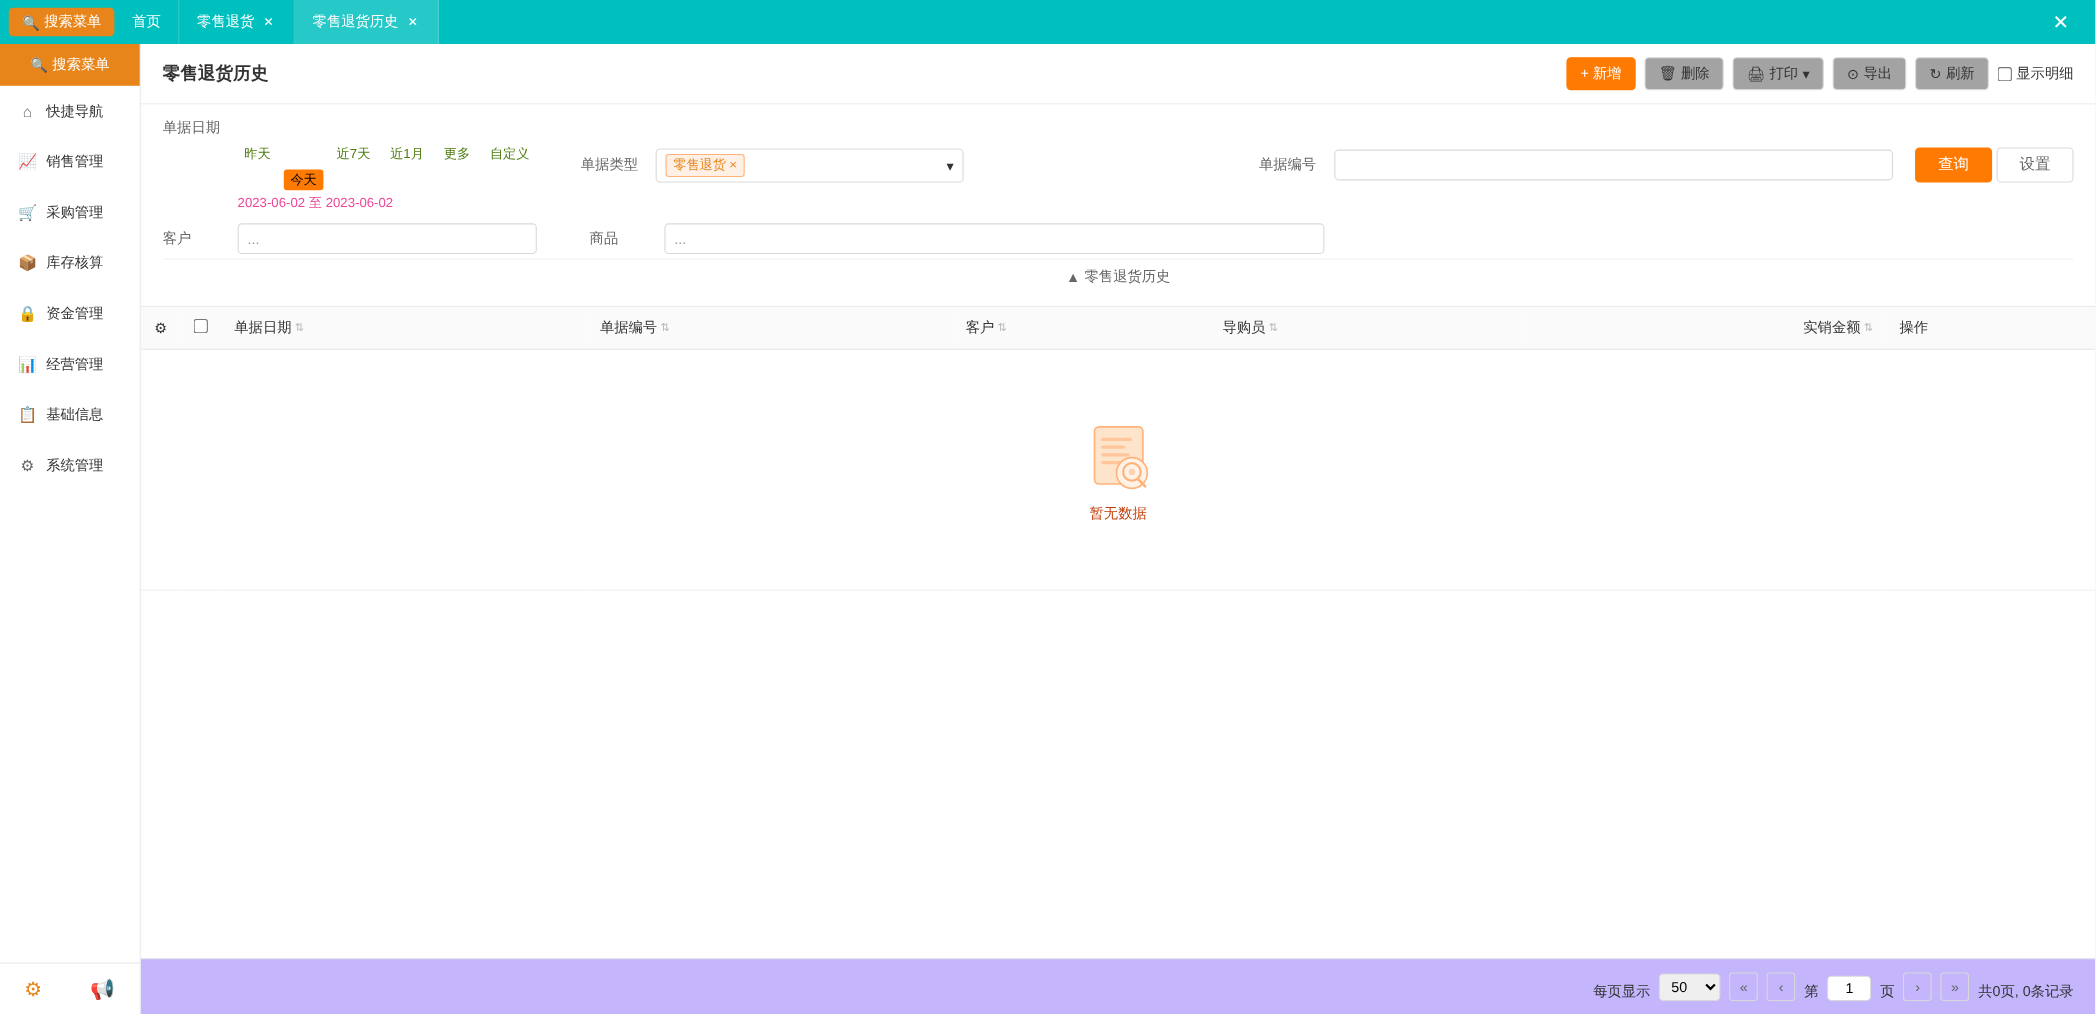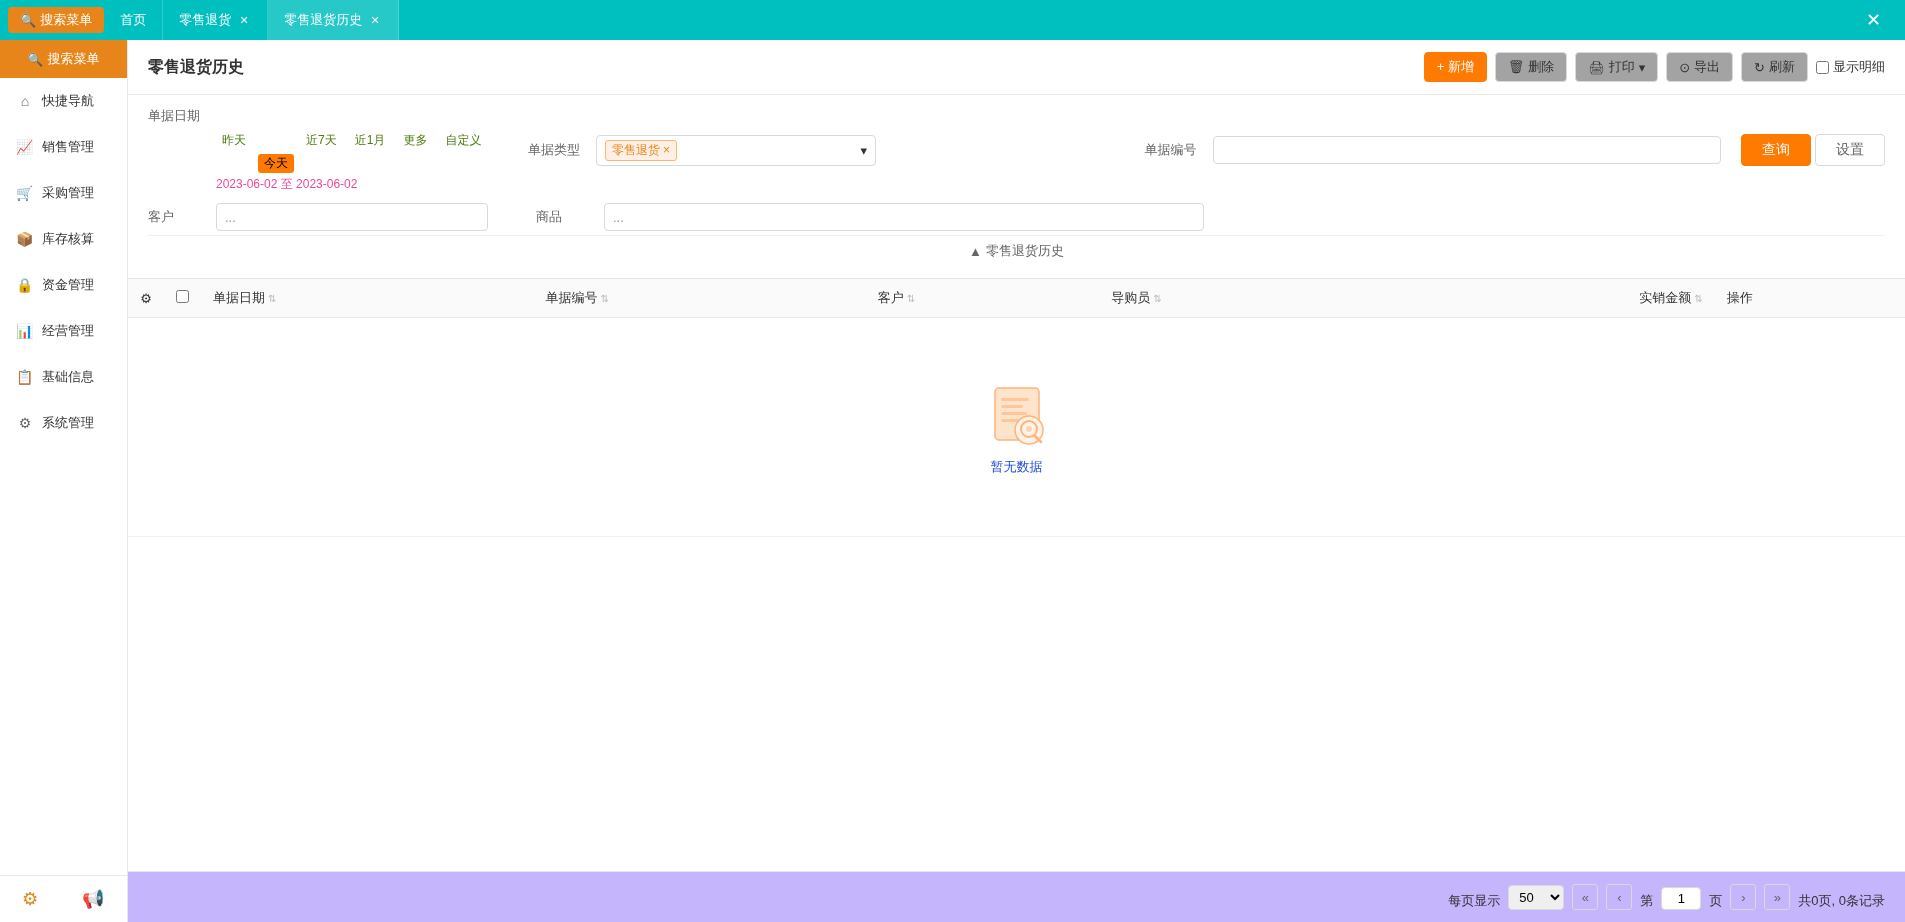--- a/index.html
+++ b/index.html
@@ -58,21 +58,21 @@
     table { width: 100%; border-collapse: collapse; }
     th { background: #fafafa; border-bottom: 1px solid #e8e8e8; padding: 10px 12px; text-align: left; font-weight: 500; color: #333; font-size: 13px; white-space: nowrap; }
     td { border-bottom: 1px solid #f0f0f0; padding: 10px 12px; font-size: 13px; color: #333; }
     .th-sortable { display: flex; align-items: center; gap: 3px; cursor: pointer; }
     .sort-icon { color: #bbb; font-size: 10px; }
     .th-gear { width: 36px; text-align: center; }
     .th-cb { width: 36px; text-align: center; }
 
     
     .empty-state { display: flex; flex-direction: column; align-items: center; justify-content: center; padding: 60px 0; }
-    .empty-text { color: #1d4ed8; font-size: 13px; }
+    .empty-text { color: #c2410c; font-size: 13px; }
 
     
     .pagination-bar { background: #c4b5fd; padding: 12px 20px; display: flex; align-items: flex-end; justify-content: flex-end; gap: 8px; border-top: 1px solid #e8e8e8; font-size: 13px; color: #333; }
     .pagination-select { border: 1px solid #d9d9d9; border-radius: 4px; padding: 3px 6px; font-size: 13px; }
     .page-btn { width: 26px; height: 26px; display: flex; align-items: center; justify-content: center; border: 1px solid #d9d9d9; border-radius: 3px; cursor: pointer; color: #666; font-size: 13px; }
     .page-input { width: 40px; border: 1px solid #d9d9d9; border-radius: 4px; padding: 3px 6px; text-align: center; font-size: 13px; }
   </style>
 </head>
 <body>
 

